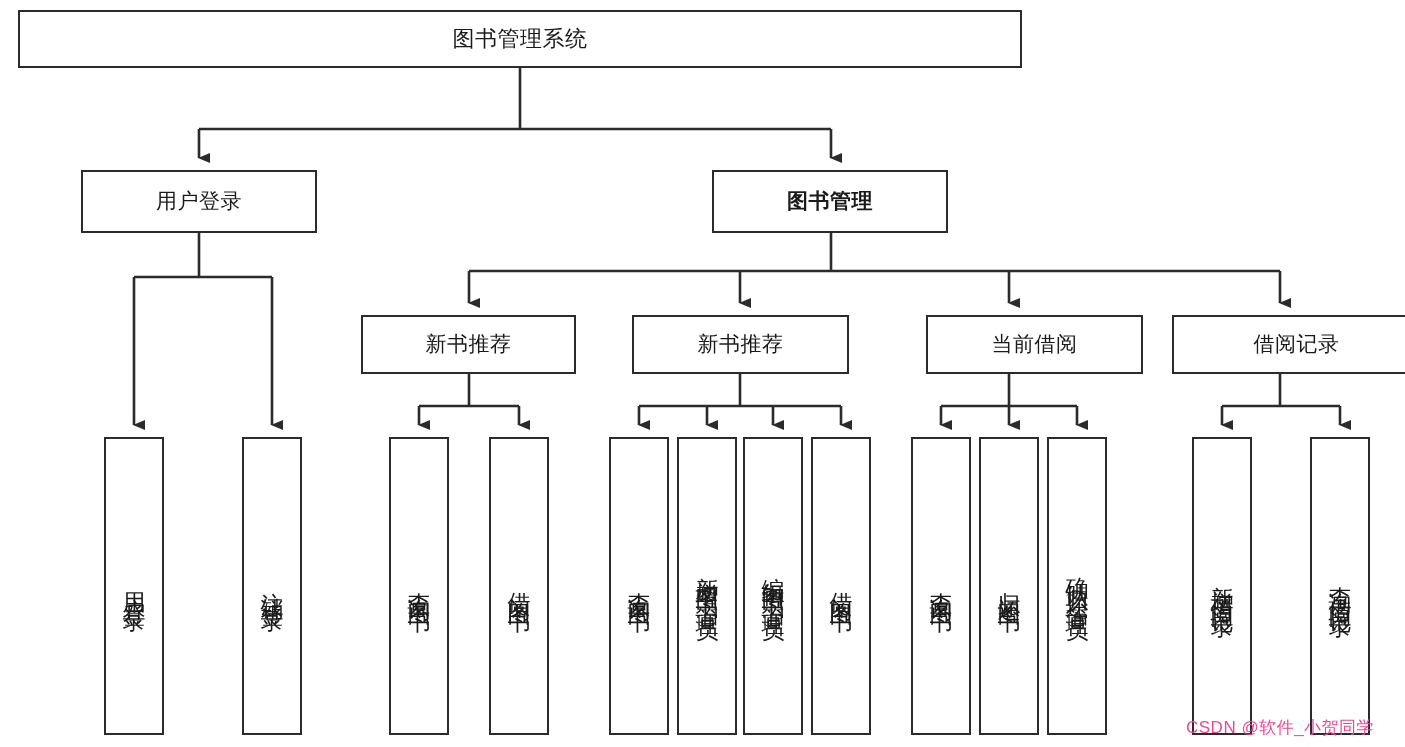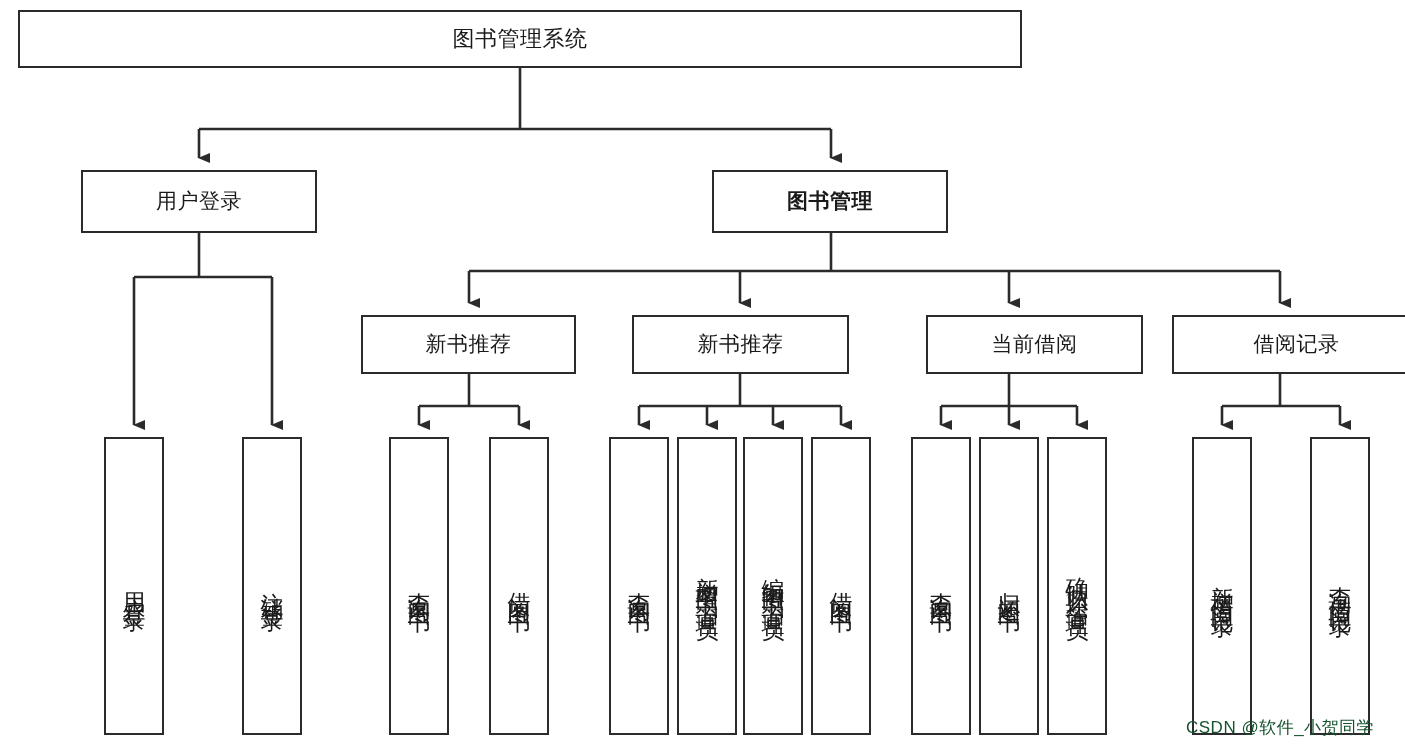--- a/index.html
+++ b/index.html
@@ -58,21 +58,21 @@
     letter-spacing:6px;
     white-space:normal;
     max-height:282px;
     text-align:center;
   }
   .watermark{
     position:absolute;
     left:1186px;
     top:716px;
     font-size:17px;
-    color:#14532d;
+    color:#ec4899;
     letter-spacing:0.5px;
     white-space:nowrap;
     z-index:5;
   }
 </style>
 </head>
 <body>
 
 <div id="canvas">
 

